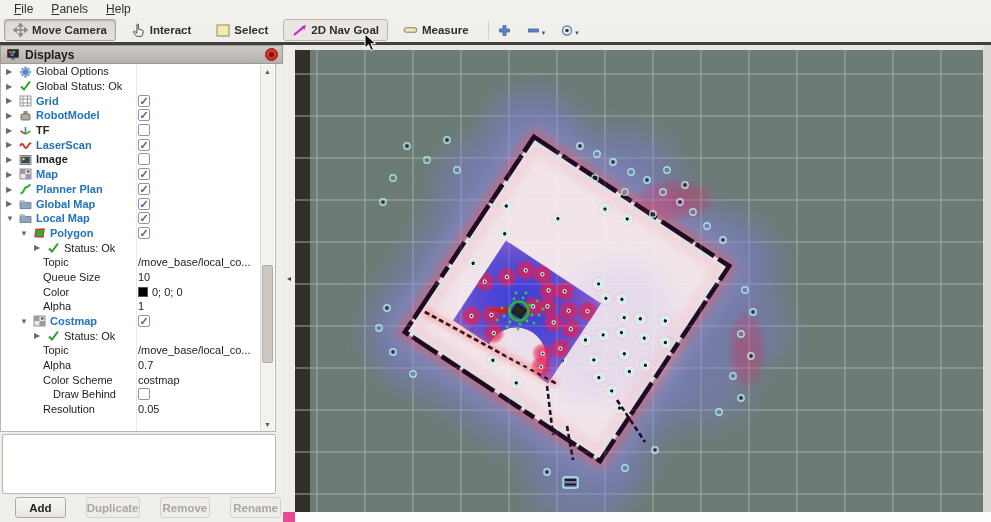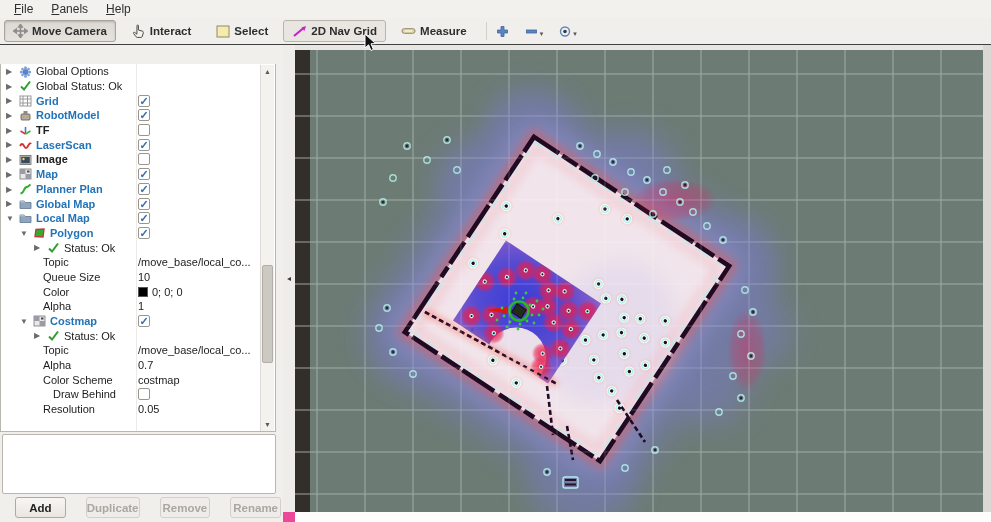--- a/index.html
+++ b/index.html
@@ -8,21 +8,21 @@
   #window { position:relative; width:991px; height:522px; background:#ec4899; }
 
   
   #menubar { position:absolute; left:0; top:0; width:991px; height:18px;
     background:#f3f1ee; display:flex; align-items:center; padding-left:6px; gap:2px; }
   .menu-item { font-size:12px; color:#2f2f2f; padding:1px 8px; cursor:default; }
   .menu-item:first-letter { text-decoration:underline; }
 
   
   #toolbar { position:absolute; left:0; top:18px; width:991px; height:27px;
-    background:#f1efec; border-bottom:1px solid #404040; display:flex; align-items:center; padding-left:4px; }
+    background:#f1efec; border-bottom:3px solid #404040; display:flex; align-items:center; padding-left:4px; }
   .tool-btn { display:flex; align-items:center; gap:4px; height:22px; padding:0 8px;
     font-size:11.5px; font-weight:700; color:#2e2e2e; border:1px solid transparent; border-radius:3px; margin-right:6px; }
   .tool-btn.pressed { background:linear-gradient(#dcd9d4,#e6e3de); border:1px solid #a8a49d; box-shadow:inset 0 1px 2px rgba(0,0,0,.18); }
   .tool-btn.hover { background:#e9e6e1; border:1px solid #b9b5ae; }
   .tool-icon { width:15px; height:14px; display:inline-flex; align-items:center; justify-content:center; }
   .tool-sep { width:1px; height:18px; background:#d2cfc9; margin:0 8px 0 4px; }
   .mini-btn { display:flex; align-items:flex-end; margin-right:14px; }
   .dd-arrow { font-size:7px; color:#555; margin-left:1px; }
 
   
@@ -121,21 +121,21 @@
         </span>
         <span>Select</span>
       </div>
       <div class="tool-btn hover">
         <span class="tool-icon">
           <svg width="15" height="13" viewBox="0 0 15 13">
             <line x1="2" y1="11" x2="11" y2="3.5" stroke="#cc1fcc" stroke-width="2.2"></line>
             <path d="M14 1 L9.5 2.6 L12.4 6 Z" fill="#cc1fcc"></path>
           </svg>
         </span>
-        <span>2D Nav Grid</span>
+        <span>2D Nav Goal</span>
       </div>
       <div class="tool-btn">
         <span class="tool-icon">
           <svg width="16" height="10" viewBox="0 0 16 10">
             <rect x="1" y="2.5" width="14" height="5" rx="2.5" fill="#ded5a8" stroke="#8d8468" stroke-width="1"></rect>
             <rect x="4" y="4" width="8" height="2" fill="#f4eecb"></rect>
           </svg>
         </span>
         <span>Measure</span>
       </div>
@@ -160,20 +160,34 @@
           <svg width="14" height="13" viewBox="0 0 14 13">
             <circle cx="7" cy="6.5" r="4.5" fill="none" stroke="#5b84c4" stroke-width="1.4"></circle>
             <circle cx="7" cy="6.5" r="1.8" fill="#3a3a3a"></circle>
           </svg>
         </span>
         <span class="dd-arrow">▾</span>
       </div>
     </div>
 
   <div id="displays-panel">
+    <div id="panel-header">
+      <span class="tool-icon">
+        <svg width="14" height="13" viewBox="0 0 14 13">
+            <rect x="1" y="1" width="12" height="9" rx="1" fill="#4a4a4a"></rect>
+            <rect x="2.2" y="2.2" width="9.6" height="6.6" fill="#222"></rect>
+            <rect x="2.8" y="3" width="3" height="2.4" fill="#d84040"></rect>
+            <rect x="6.2" y="3" width="3" height="2.4" fill="#49b849"></rect>
+            <rect x="4.4" y="5.8" width="3.4" height="2.2" fill="#4a78d8"></rect>
+            <rect x="5" y="10" width="4" height="1.6" fill="#6a6a6a"></rect>
+          </svg>
+      </span>
+      <span id="panel-title">Displays</span>
+      <span id="panel-close"></span>
+    </div>
     <div id="tree">
       <div class="colsep"></div>
       <div id="tree-rows">
           <div class="trow">
             <span class="arrow" style="left: 5px;">▶</span>
             <span class="ticon" style="left: 18px;"><svg width="13" height="12" viewBox="0 0 13 12">
                 <circle cx="6.5" cy="6" r="3" fill="#5b84c4"></circle>
                 <circle cx="6.5" cy="1.8" r="1.5" fill="#7aa0d8"></circle>
                 <circle cx="6.5" cy="10.2" r="1.5" fill="#7aa0d8"></circle>
                 <circle cx="2.3" cy="6" r="1.5" fill="#7aa0d8"></circle>

